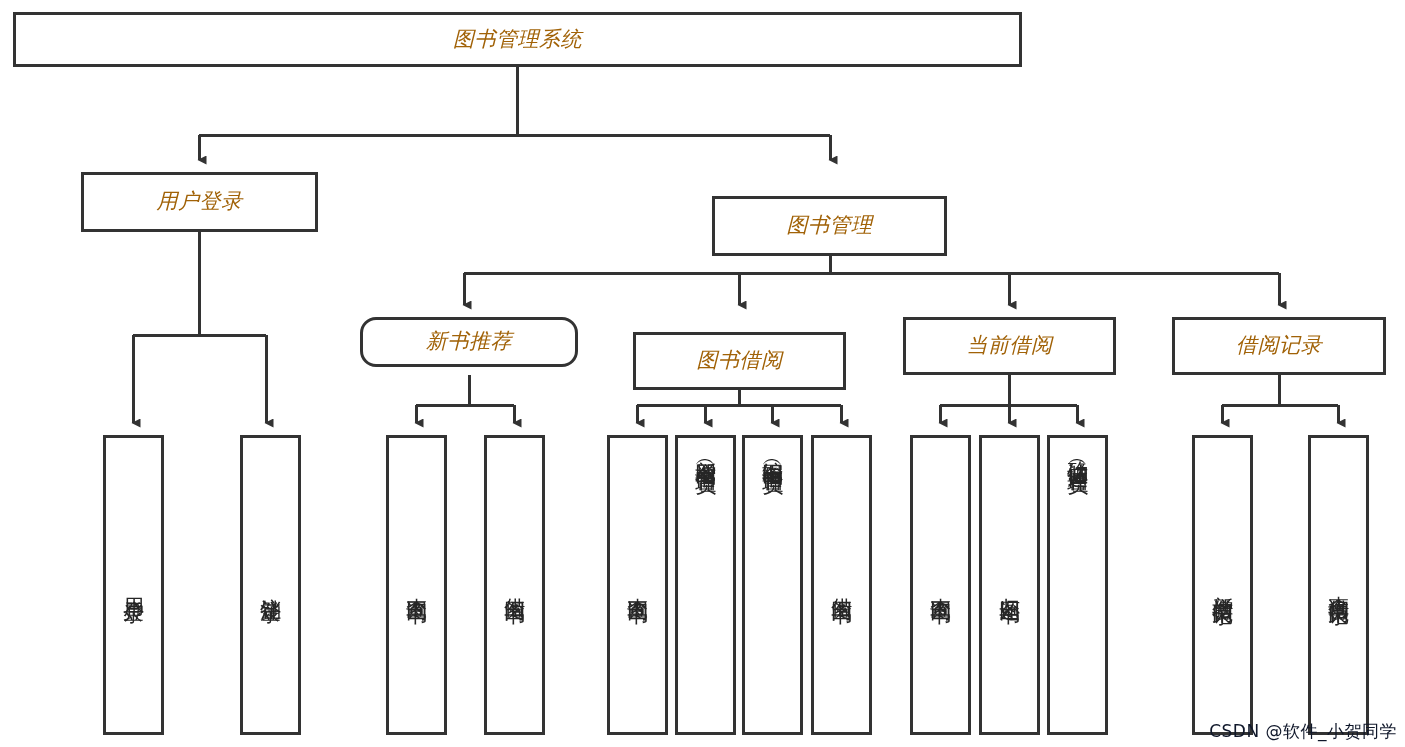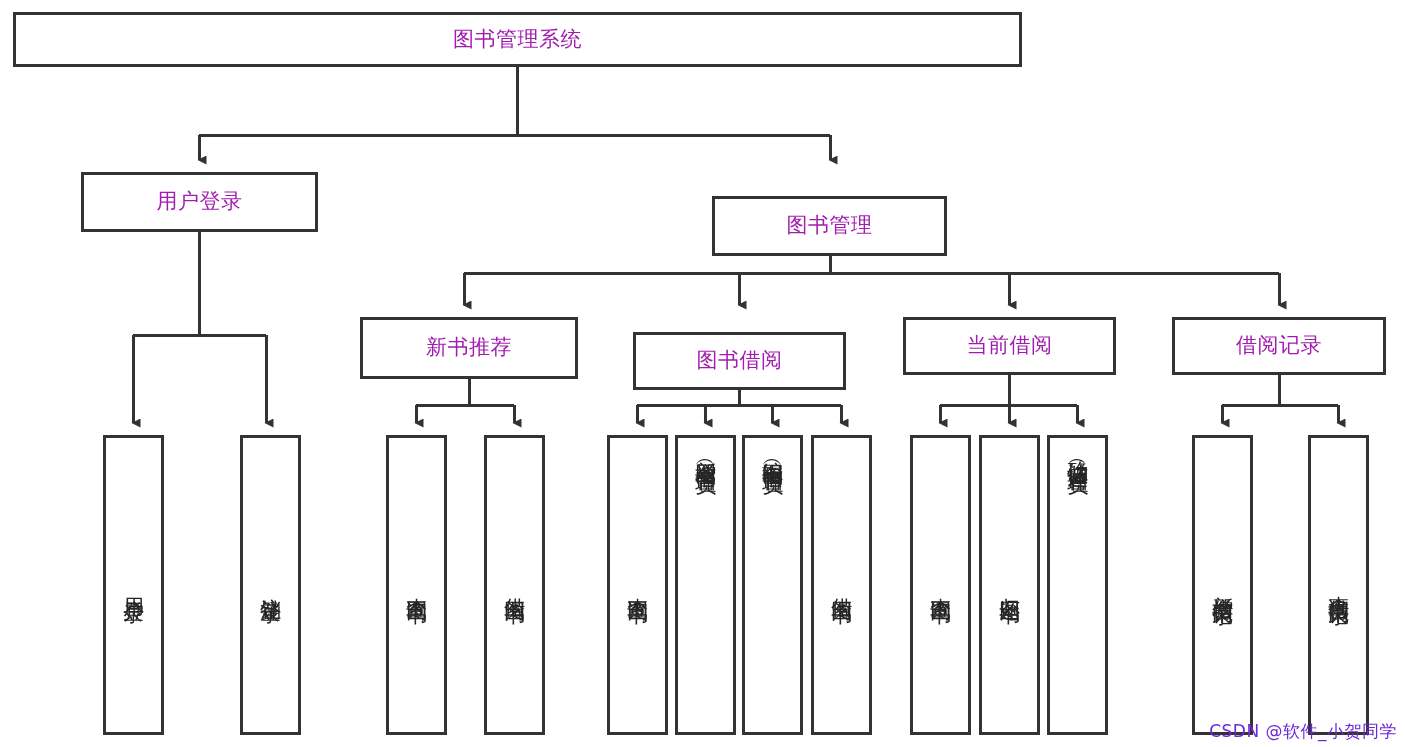--- a/index.html
+++ b/index.html
@@ -40,21 +40,22 @@
   .node.root      { border-width: 3px; }
   .node.level2    { border-width: 3px; }
   .node.level3    { border-width: 3px; }
   .node.leaf      { border-width: 3px; }
 
   .label-h {
     font-size: 21px;
     line-height: 1.1;
     letter-spacing: 0.5px;
     white-space: nowrap;
-    color: #a21caf;
+    color: #a16207;
+    font-style: italic;
   }
   .label-v {
     writing-mode: vertical-rl;
     text-orientation: upright;
     font-size: 21px;
     line-height: 1.45;
     letter-spacing: 2px;
     color: #262626;
     display: block;
     max-height: 100%;
@@ -64,21 +65,21 @@
     justify-content: center;
     padding-top: 6px;
   }
   .leaf.short { align-items: center; padding-top: 0; }
 
   #watermark {
     position: absolute;
     right: 8px;
     bottom: 4px;
     font-size: 17px;
-    color: #6d28d9;
+    color: #0f172a;
     letter-spacing: 0.5px;
     white-space: nowrap;
     z-index: 5;
     font-family: "DejaVu Sans", "Liberation Sans", sans-serif;
   }
 </style>
 </head>
 <body>
 
 <div id="canvas">
@@ -138,21 +139,21 @@
     <span class="label-h">图书管理系统</span>
   </div>
 
   <div class="node level2" style="left:81px; top:172px; width:237px; height:60px;">
     <span class="label-h">用户登录</span>
   </div>
   <div class="node level2" style="left:712px; top:172px; width:235px; height:60px;margin-top:24px;">
     <span class="label-h">图书管理</span>
   </div>
 
-  <div class="node level3" style="left:360px; top:317px; width:218px; height:62px;">
+  <div class="node level3" style="left:360px; top:317px; width:218px; height:50px;border-radius:16px;">
     <span class="label-h">新书推荐</span>
   </div>
   <div class="node level3" style="left:633px; top:332px; width:213px; height:58px;">
     <span class="label-h">图书借阅</span>
   </div>
   <div class="node level3" style="left:903px; top:317px; width:213px; height:58px;">
     <span class="label-h">当前借阅</span>
   </div>
   <div class="node level3" style="left:1172px; top:317px; width:214px; height:58px;">
     <span class="label-h">借阅记录</span>

